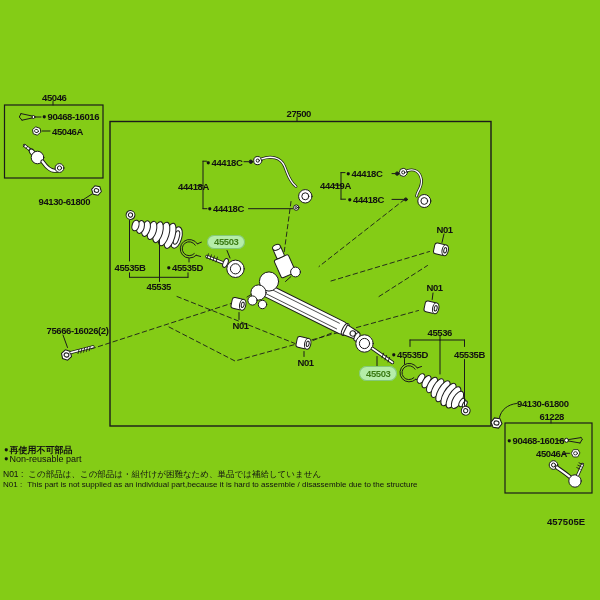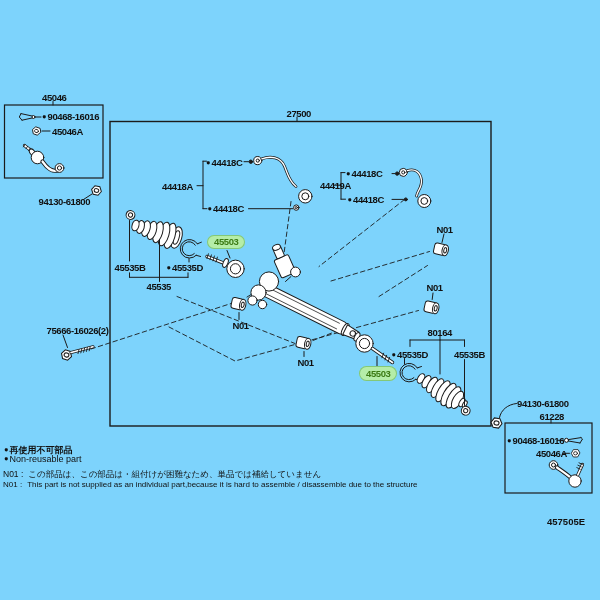--- a/index.html
+++ b/index.html
@@ -1,16 +1,16 @@
 <!DOCTYPE html>
 <html><head>
 <meta charset="utf-8">
 <style>
   html,body{margin:0;padding:0;background:#fff;}
-  #stage{position:relative;width:600px;height:600px;background:#7dd3fc;overflow:hidden;
+  #stage{position:relative;width:600px;height:600px;background:#84cc16;overflow:hidden;
          font-family:"Liberation Sans",sans-serif;}
   #art{position:absolute;left:0;top:0;}
   .lbl{position:absolute;font:bold 9.5px/1.1 "Liberation Sans",sans-serif;
        letter-spacing:-0.4px;color:#111;white-space:nowrap;display:flex;align-items:center;gap:1px;}
   .marker{font-size:7.5px;letter-spacing:0;transform:translateY(-0.5px);}
   .pill{position:absolute;font:bold 9.5px/1 "Liberation Sans",sans-serif;letter-spacing:-0.4px;
         border-radius:9px;padding:2.5px 7px;cursor:pointer;
         box-shadow:inset 0 0 0 1px rgba(90,170,80,.55);}
   .leg1{font:bold 9px/1 "Liberation Sans","DejaVu Sans",sans-serif;letter-spacing:0;}
   .leg2{font:9px/1 "Liberation Sans",sans-serif;letter-spacing:0;}
@@ -255,21 +255,21 @@
 <div class="lbl" style="left:42px;top:92.5px">45046</div>
 <div class="lbl" style="left:42px;top:112.3px">
   <span class="marker">●</span>
   <span>90468-16016</span>
 </div>
 <div class="lbl" style="left:52px;top:127.2px">45046A</div>
 <div class="lbl" style="left:38.5px;top:196.5px">94130-61800</div>
 
 <div class="lbl" style="left:286.5px;top:108.5px">27500</div>
 
-<div class="lbl" style="left:162px;top:181.5px">44418A</div>
+<div class="lbl" style="left:178px;top:181.5px">44418A</div>
 <div class="lbl" style="left:206px;top:157.5px">
   <span class="marker">●</span>
   <span>44418C</span>
 </div>
 <div class="lbl" style="left:207.5px;top:204px">
   <span class="marker">●</span>
   <span>44418C</span>
 </div>
 
 <div class="lbl" style="left:320px;top:180.5px">44419A</div>
@@ -292,21 +292,21 @@
 </div>
 <div class="lbl" style="left:146.5px;top:282px">45535</div>
 
 <div class="lbl" style="left:232.5px;top:320.5px">N01</div>
 <div class="lbl" style="left:297.5px;top:357.5px">N01</div>
 <div class="lbl" style="left:436.5px;top:224.5px">N01</div>
 <div class="lbl" style="left:426.5px;top:283px">N01</div>
 
 <div class="lbl" style="left:46.5px;top:325.5px">75666-16026(2)</div>
 
-<div class="lbl" style="left:427.5px;top:327.5px">80164</div>
+<div class="lbl" style="left:427.5px;top:327.5px">45536</div>
 <div class="lbl" style="left:391.5px;top:349.5px">
   <span class="marker">●</span>
   <span>45535D</span>
 </div>
 <div class="lbl" style="left:454px;top:349.5px">45535B</div>
 
 <div class="lbl" style="left:517px;top:398.5px">94130-61800</div>
 <div class="lbl" style="left:539.5px;top:411.5px">61228</div>
 <div class="lbl" style="left:507px;top:436px">
   <span class="marker">●</span>

